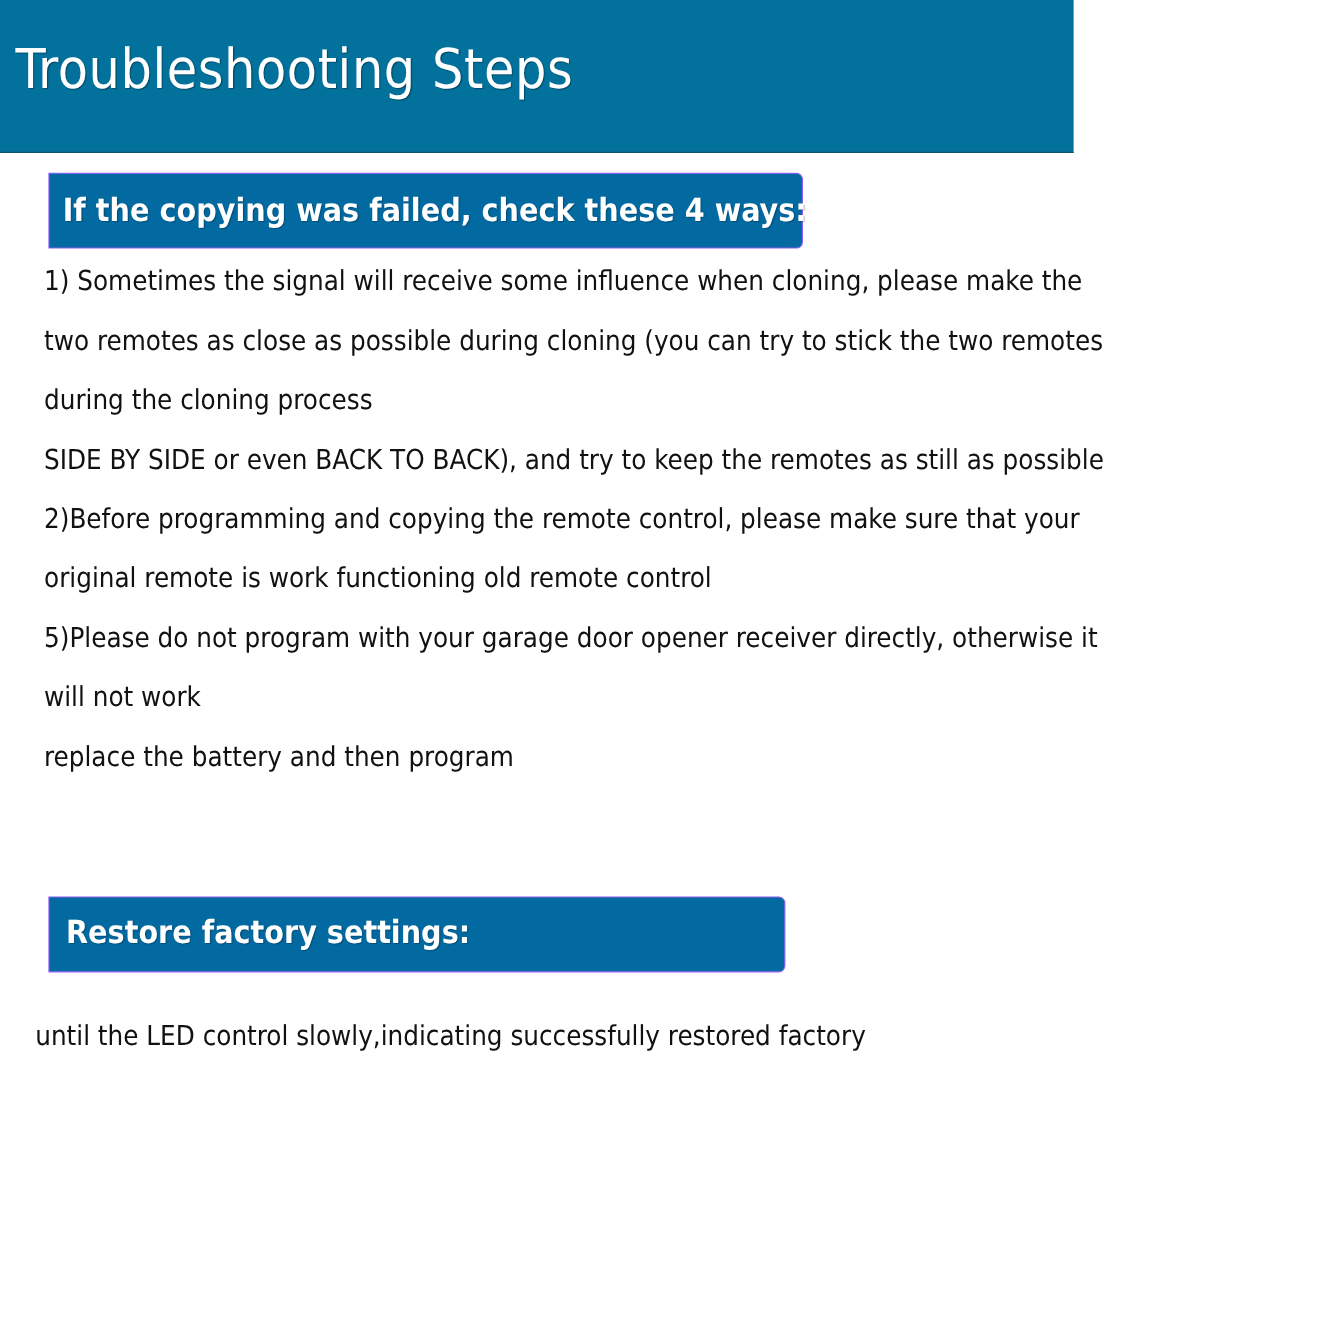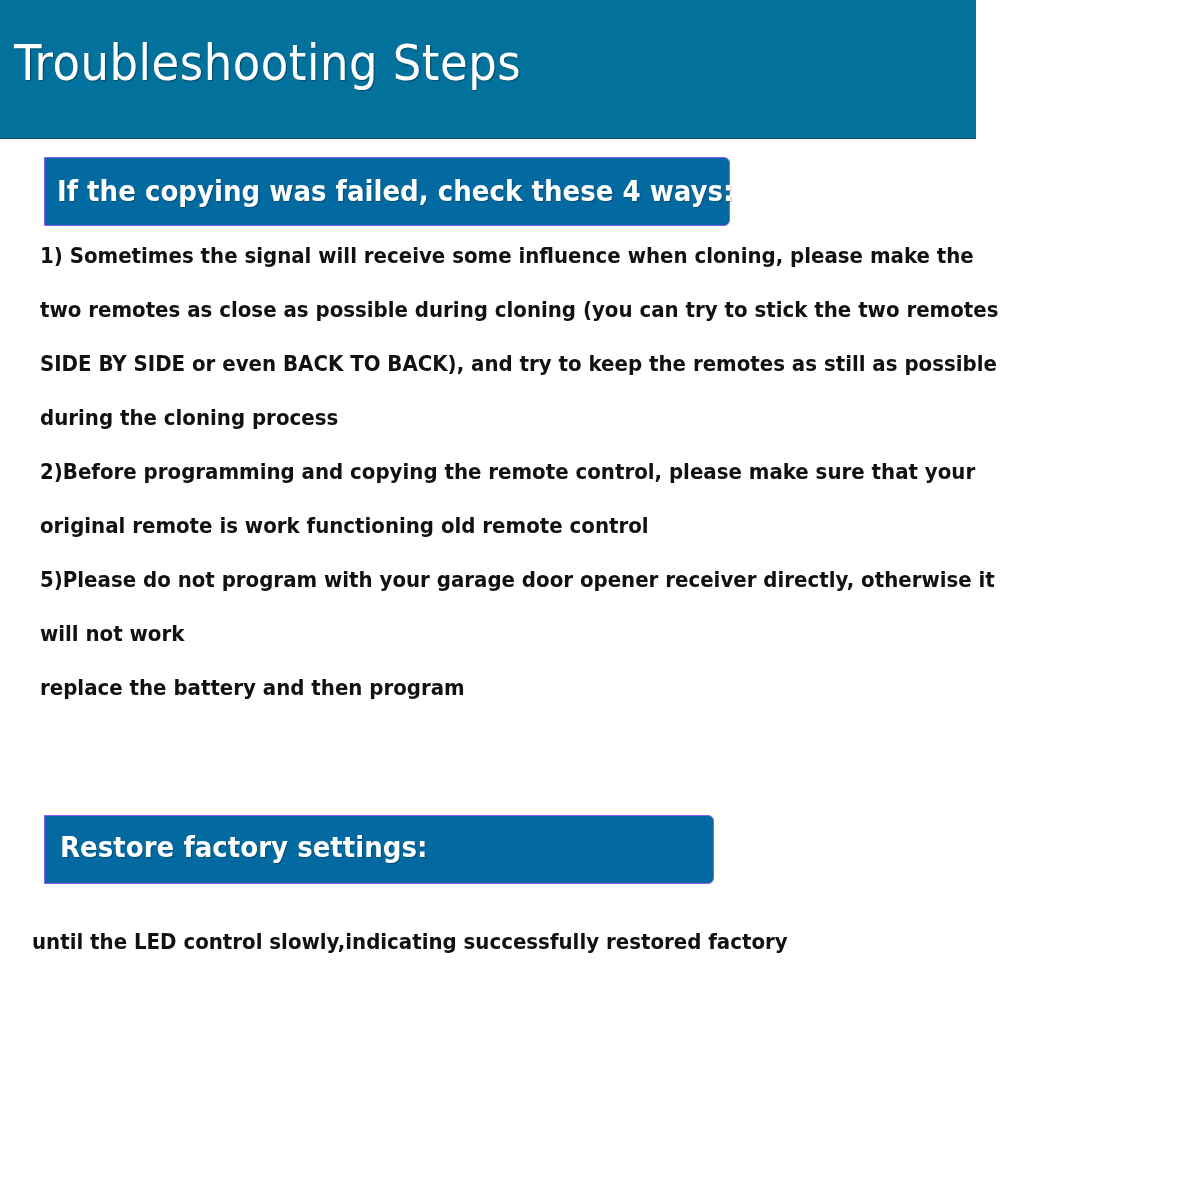--- a/index.html
+++ b/index.html
@@ -32,43 +32,43 @@
     color: #ffffff; font-weight: bold; font-size: 29px;
     text-shadow: 1px 1px 1px rgba(0,0,0,0.25);
     white-space: nowrap;
   }
   .banner-1 { top: 157px; width: 684px; height: 67px; }
   .banner-1 .banner-text { top: 16px; }
   .banner-2 { top: 815px; width: 668px; height: 67px; }
   .banner-2 .banner-text { top: 14px; left: 15px; }
   .para {
     position: absolute; left: 40px;
-    color: #111111; font-weight: bold; font-size: 22px;
+    color: #111111; font-weight: normal; font-size: 25px;
     line-height: 54px; white-space: nowrap;
   }
   .para .line { display: block; }
   .steps { top: 229px; }
   .restore { top: 913px; left: 32px; line-height: 57px; }
 </style>
 </head>
 <body>
 
 <div class="header">
   <div class="header-title">Troubleshooting Steps</div>
 </div>
 
 <div class="banner banner-1">
   <div class="banner-text">If the copying was failed, check these 4 ways:</div>
 </div>
 
 <div class="para steps">
   <span class="line">1) Sometimes the signal will receive some influence when cloning, please make the</span>
   <span class="line">two remotes as close as possible during cloning (you can try to stick the two remotes</span>
+  <span class="line">during the cloning process</span>
   <span class="line">SIDE BY SIDE or even BACK TO BACK), and try to keep the remotes as still as possible</span>
-  <span class="line">during the cloning process</span>
   <span class="line">2)Before programming and copying the remote control, please make sure that your</span>
   <span class="line">original remote is work functioning old remote control</span>
   <span class="line">5)Please do not program with your garage door opener receiver directly, otherwise it</span>
   <span class="line">will not work</span>
   <span class="line">replace the battery and then program</span>
 </div>
 
 <div class="banner banner-2">
   <div class="banner-text">Restore factory settings:</div>
 </div>

